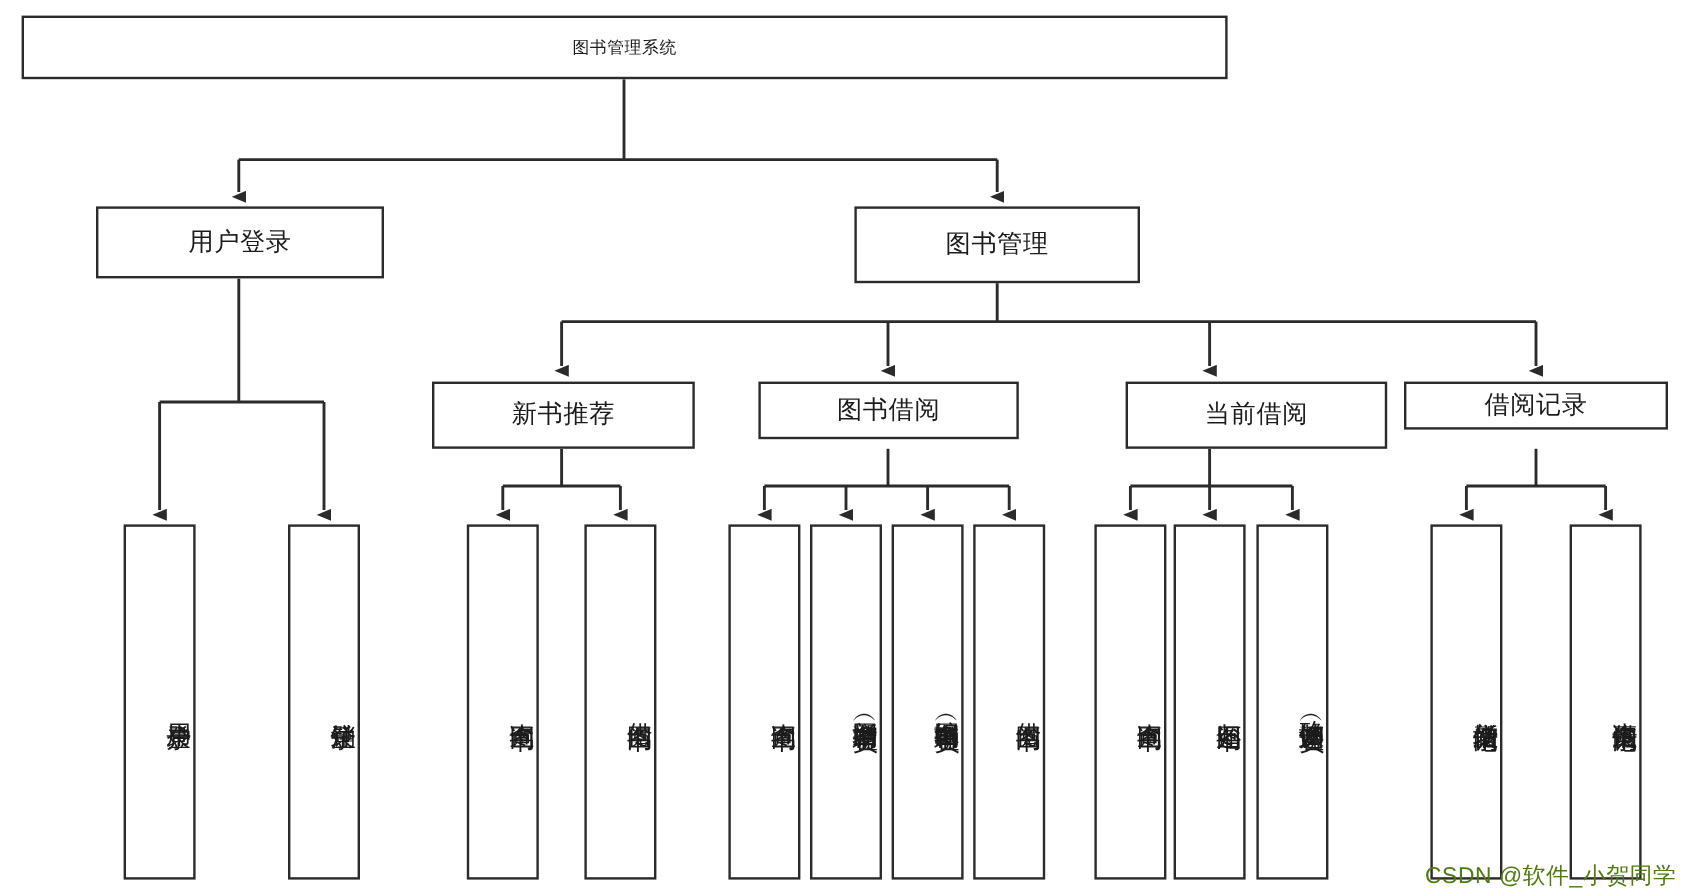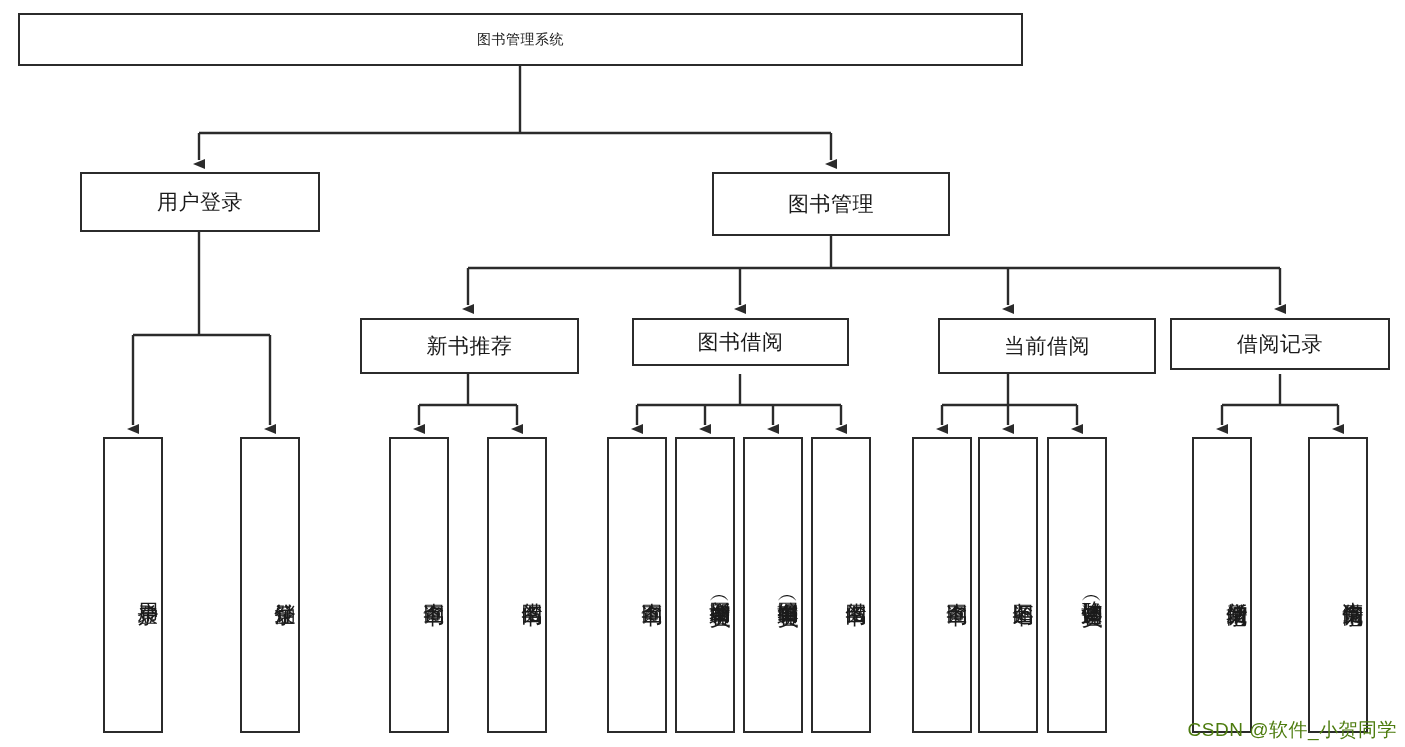--- a/index.html
+++ b/index.html
@@ -120,21 +120,21 @@
   </svg>
 
   <div class="node root h" style="left:18px; top:13px; width:1005px; height:53px;">图书管理系统</div>
 
   <div class="node h" style="left:80px; top:172px; width:240px; height:60px;">用户登录</div>
   <div class="node h" style="left:712px; top:172px; width:238px; height:64px;">图书管理</div>
 
   <div class="node h" style="left:360px; top:318px; width:219px; height:56px;">新书推荐</div>
   <div class="node h" style="left:632px; top:318px; width:217px; height:48px;">图书借阅</div>
   <div class="node h" style="left:900px; top:318px; width:218px; height:56px;margin-left:38px;">当前借阅</div>
-  <div class="node h" style="left:1170px; top:318px; width:220px; height:52px;">借阅记录</div>
+  <div class="node h" style="left:1170px; top:318px; width:220px; height:40px;">借阅记录</div>
 
   <div class="node v" style="left:103px; top:437px; width:60px; height:296px;">用户登录</div>
   <div class="node v" style="left:240px; top:437px; width:60px; height:296px;">注销登录</div>
 
   <div class="node v" style="left:389px; top:437px; width:60px; height:296px;">查询图书</div>
   <div class="node v" style="left:487px; top:437px; width:60px; height:296px;">借阅图书</div>
 
   <div class="node v" style="left:607px; top:437px; width:60px; height:296px;">查询图书</div>
   <div class="node v" style="left:675px; top:437px; width:60px; height:296px;">新增图书（管理员）</div>
   <div class="node v" style="left:743px; top:437px; width:60px; height:296px;">编辑图书（管理员）</div>

